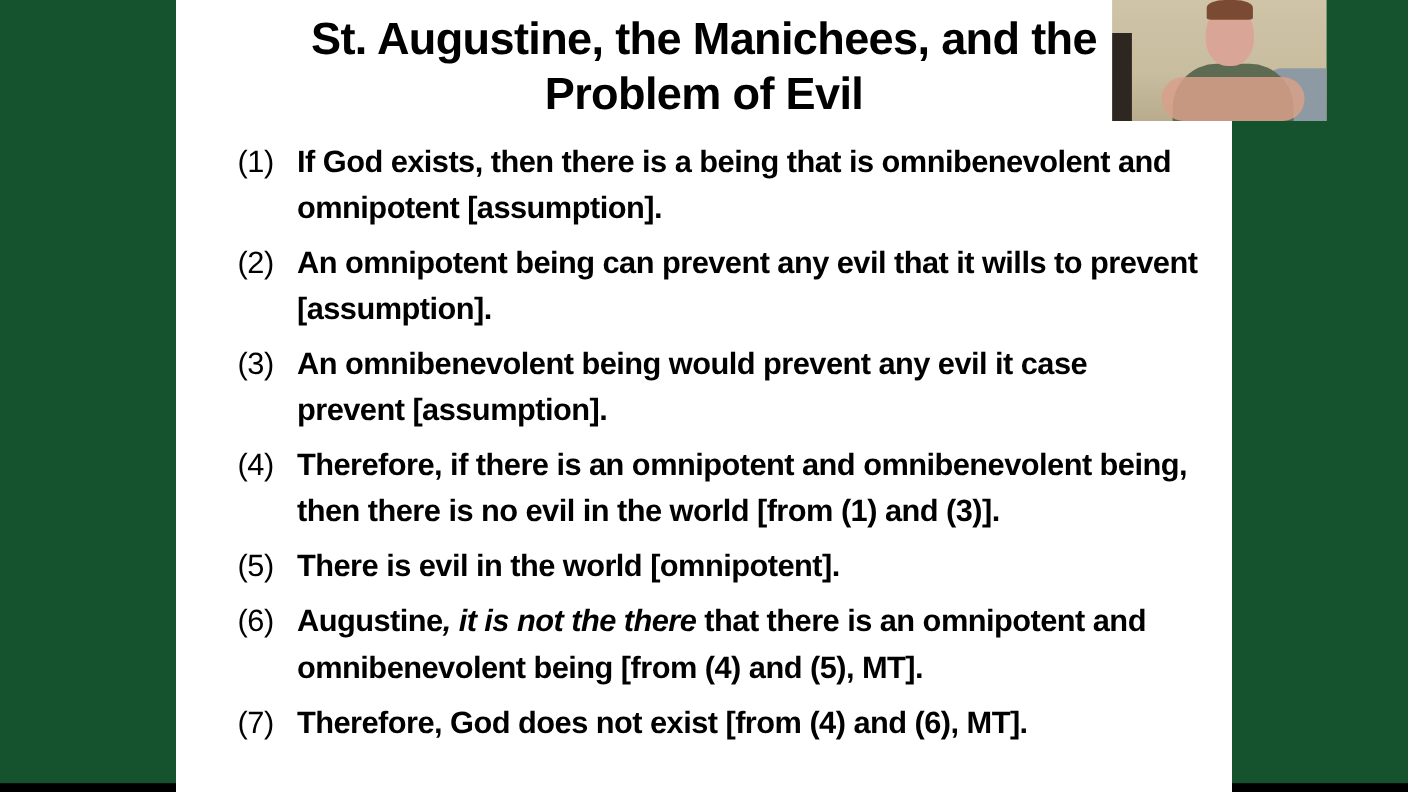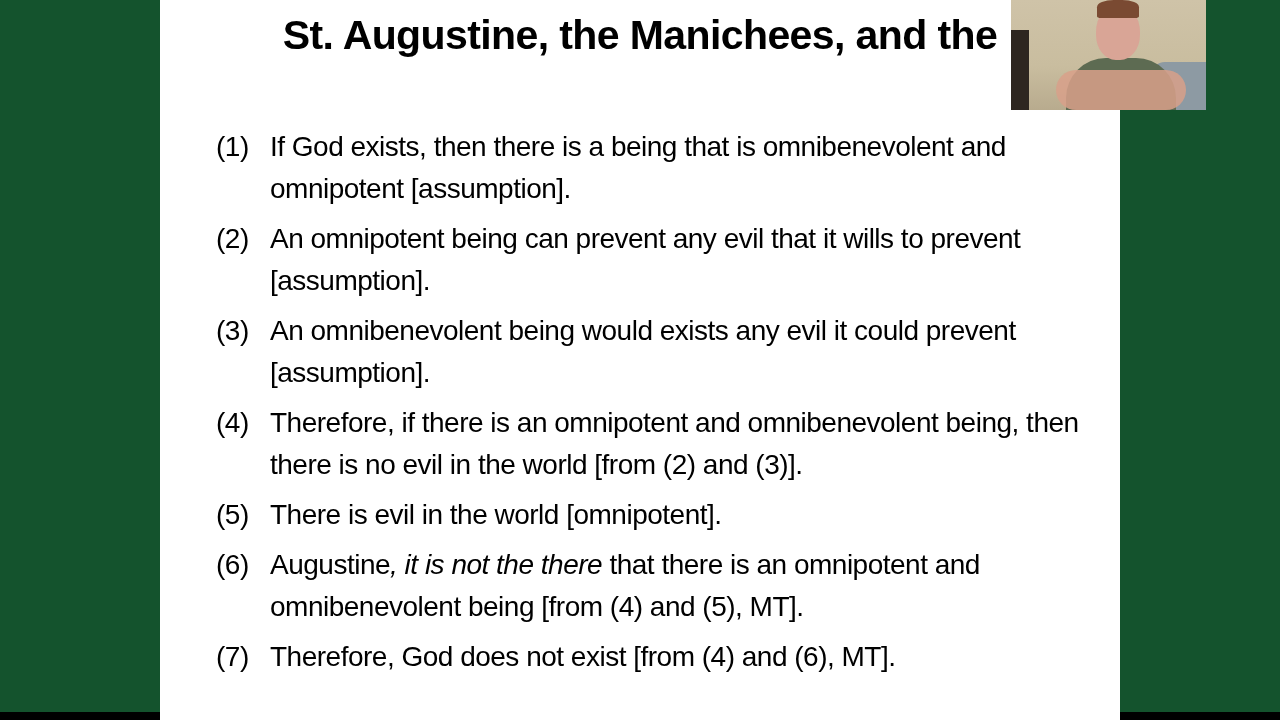--- a/index.html
+++ b/index.html
@@ -46,20 +46,21 @@
     flex: 0 0 54px;
     font-size: 28px;
     line-height: 42px;
     letter-spacing: -0.5px;
   }
   .text {
     font-size: 28px;
     line-height: 42px;
     letter-spacing: -0.5px;
     width: 820px;
+    font-weight: bold;
   }
   .text i { font-style: italic; }
   .webcam {
     position: absolute;
     left: 1011px; top: 0;
     width: 195px; height: 110px;
     overflow: hidden;
     background: linear-gradient(180deg, #cfc3a8 0%, #c9bd9f 60%, #b8ab8e 100%);
   }
   .webcam .shelf {
@@ -87,38 +88,39 @@
     background: #d8a08a; border-radius: 20px; opacity: 0.85;
   }
 </style>
 </head>
 <body>
 
 <div class="frame">
   <div class="slide">
     <div class="title">
       <span class="line">St. Augustine, the Manichees, and the</span>
+      <span class="line">Problem of Evil</span>
     </div>
 
     <div class="items">
       <div class="item">
         <span class="num">(1)</span>
         <span class="text">If God exists, then there is a being that is omnibenevolent and omnipotent [assumption].</span>
       </div>
       <div class="item">
         <span class="num">(2)</span>
         <span class="text">An omnipotent being can prevent any evil that it wills to prevent [assumption].</span>
       </div>
       <div class="item">
         <span class="num">(3)</span>
-        <span class="text">An omnibenevolent being would exists any evil it could prevent [assumption].</span>
+        <span class="text">An omnibenevolent being would prevent any evil it case prevent [assumption].</span>
       </div>
       <div class="item">
         <span class="num">(4)</span>
-        <span class="text">Therefore, if there is an omnipotent and omnibenevolent being, then there is no evil in the world [from (2) and (3)].</span>
+        <span class="text">Therefore, if there is an omnipotent and omnibenevolent being, then there is no evil in the world [from (1) and (3)].</span>
       </div>
       <div class="item">
         <span class="num">(5)</span>
         <span class="text">There is evil in the world [omnipotent].</span>
       </div>
       <div class="item">
         <span class="num">(6)</span>
         <span class="text"><span>Augustine</span><i>, it is not the there</i><span> that there is an omnipotent and omnibenevolent being [from (4) and (5), MT].</span></span>
       </div>
       <div class="item">

